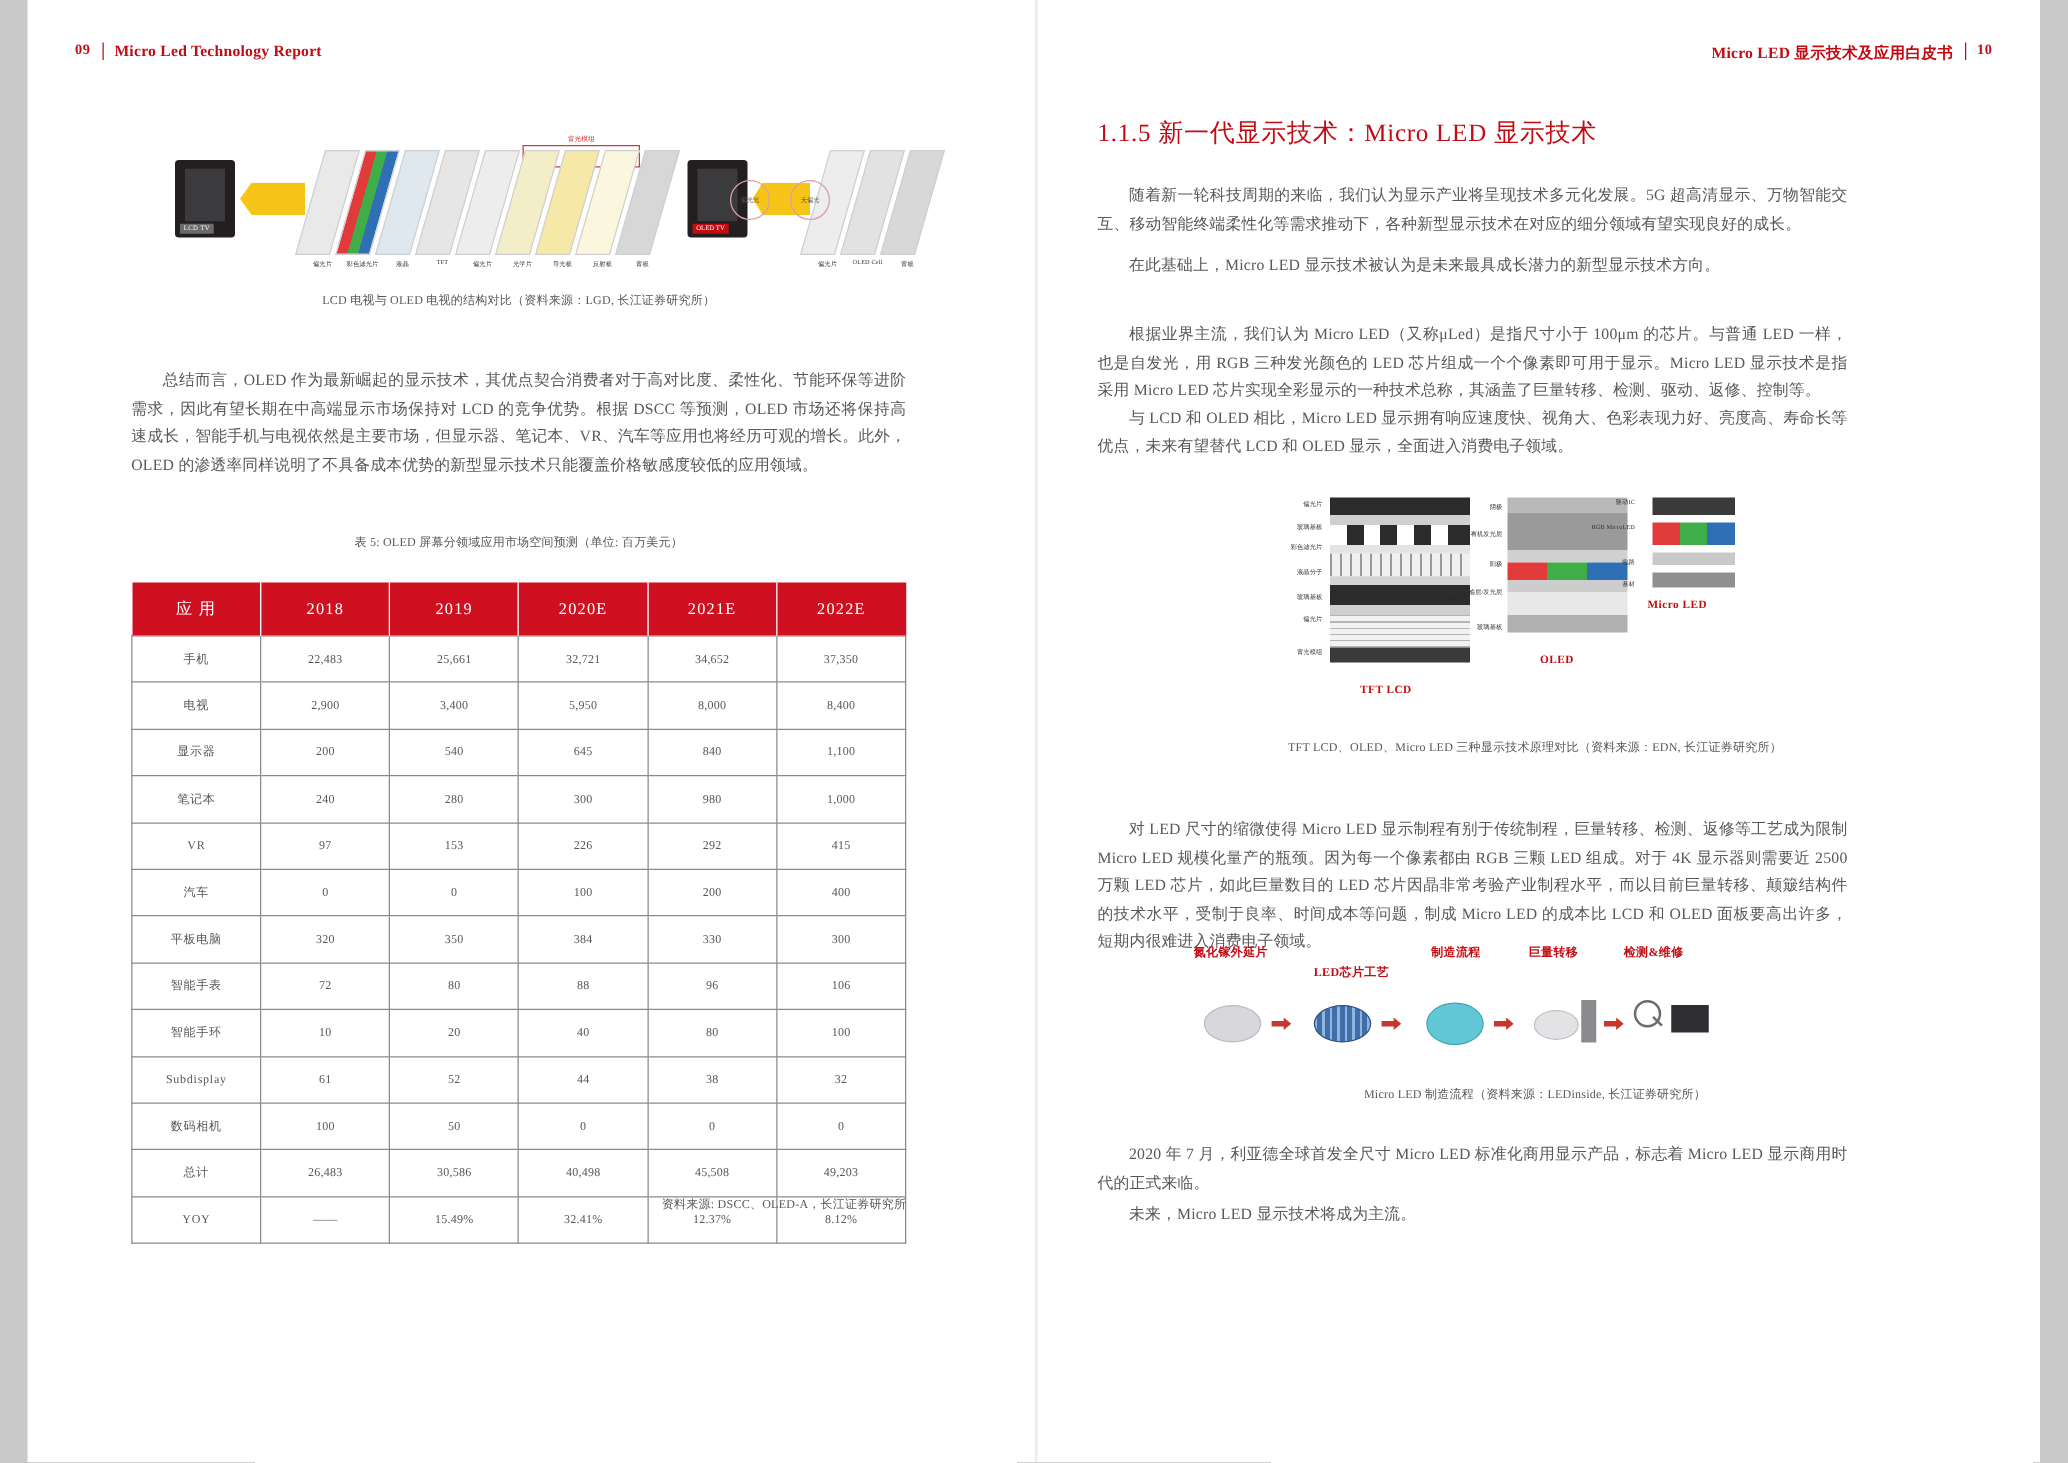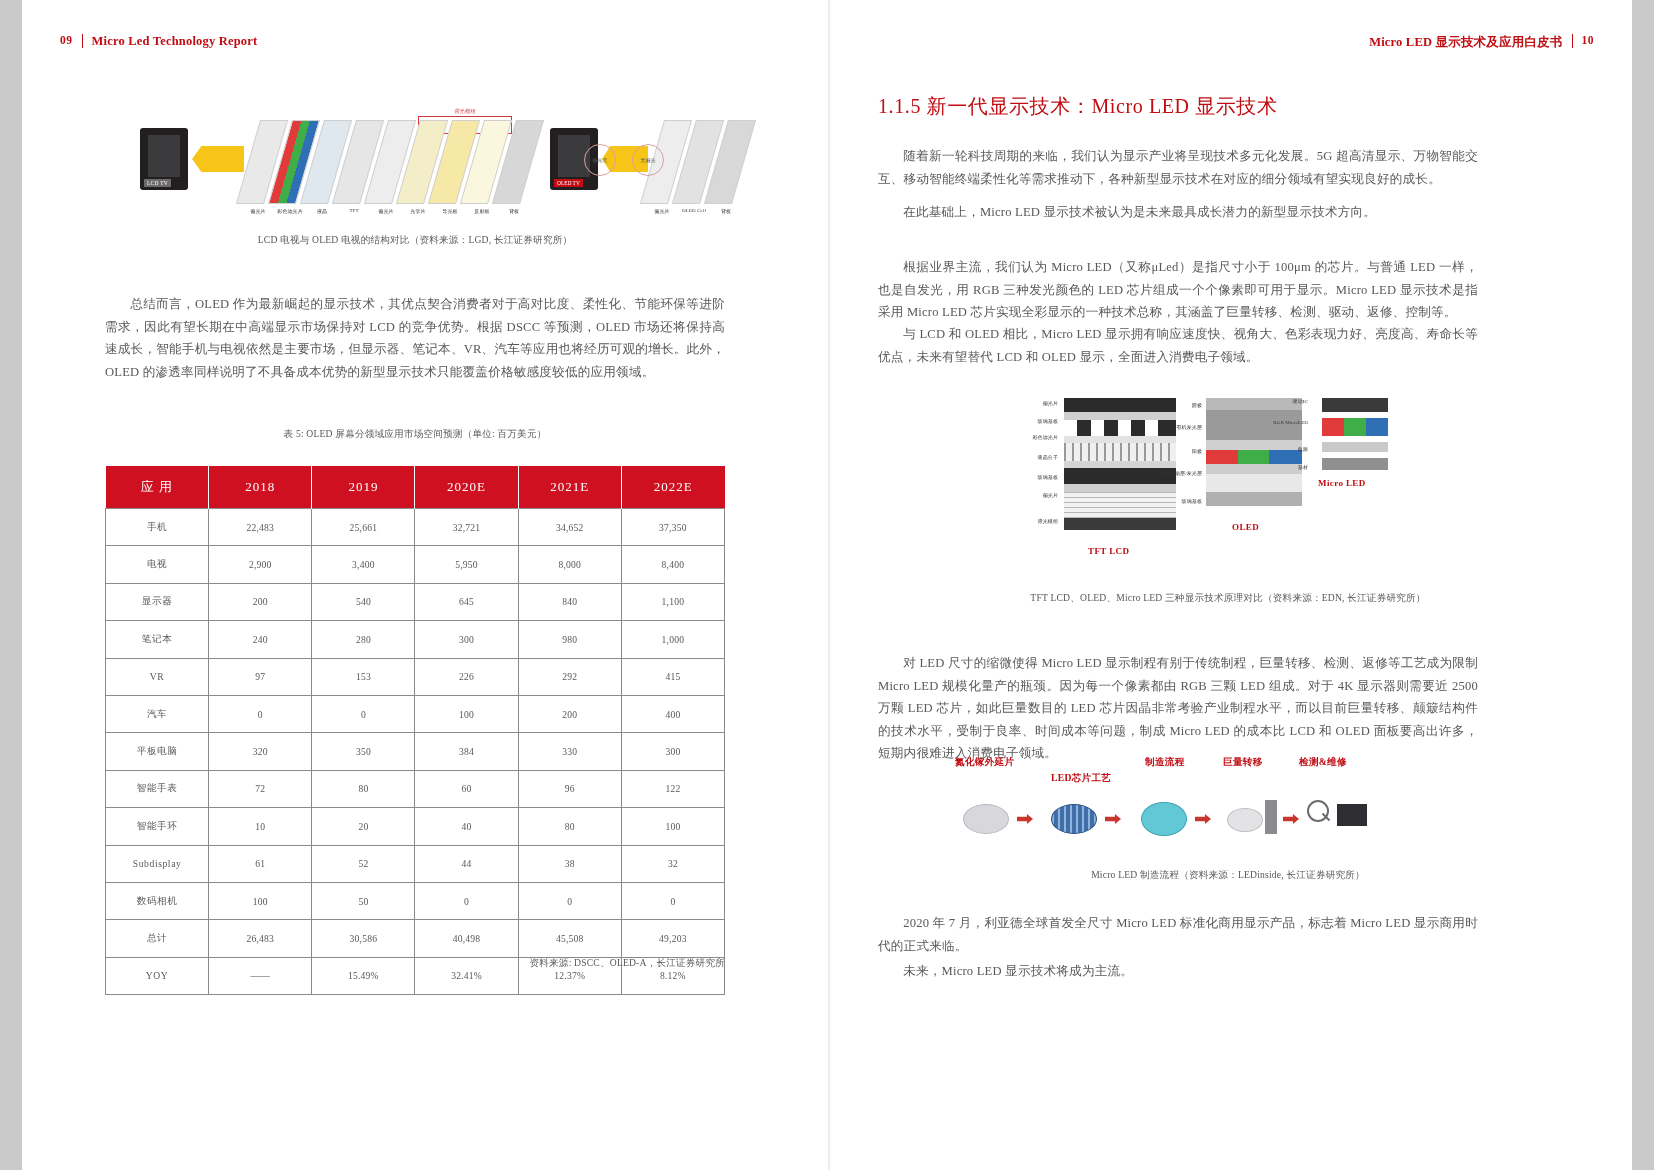--- a/index.html
+++ b/index.html
@@ -201,23 +201,23 @@
             <td>320</td>
             <td>350</td>
             <td>384</td>
             <td>330</td>
             <td>300</td>
           </tr>
           <tr>
             <td>智能手表</td>
             <td>72</td>
             <td>80</td>
-            <td>60</td>
+            <td>88</td>
             <td>96</td>
-            <td>122</td>
+            <td>106</td>
           </tr>
           <tr>
             <td>智能手环</td>
             <td>10</td>
             <td>20</td>
             <td>40</td>
             <td>80</td>
             <td>100</td>
           </tr>
           <tr>

